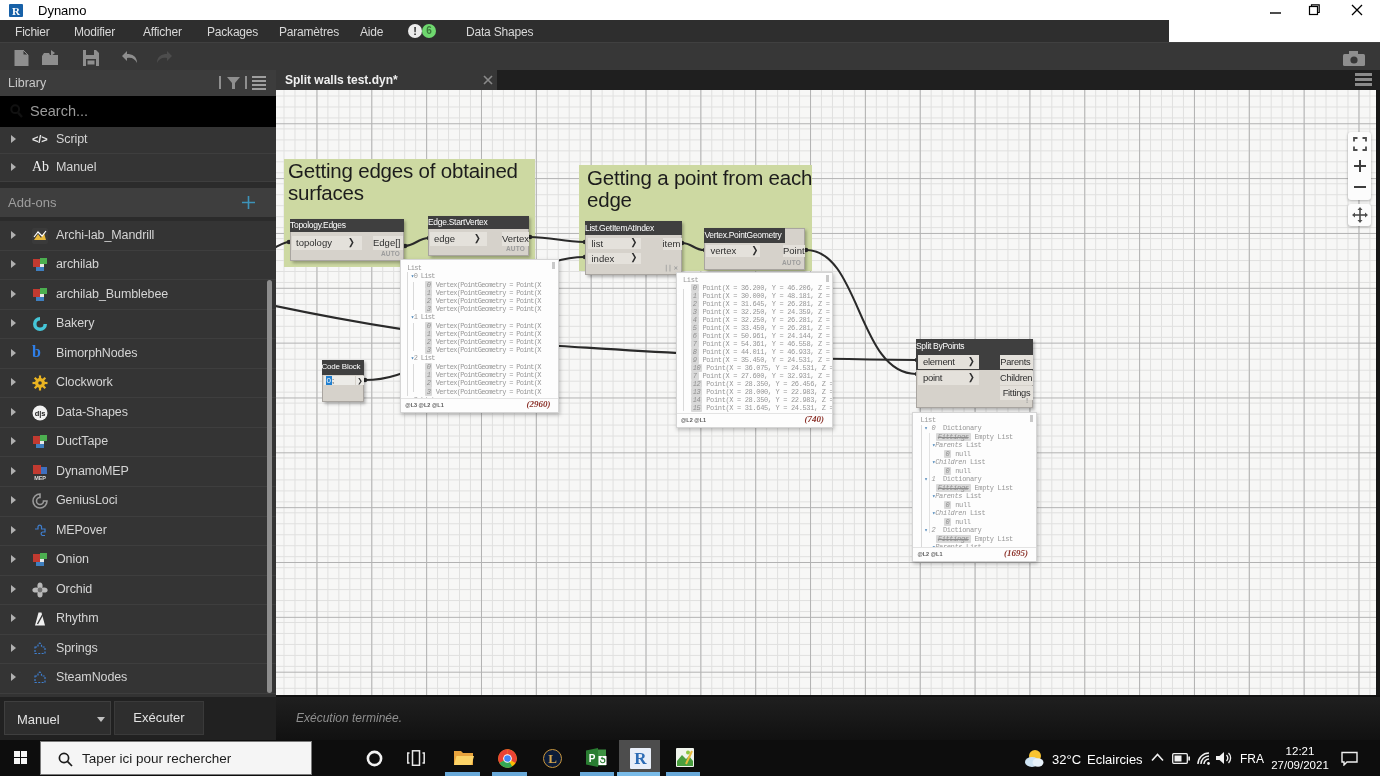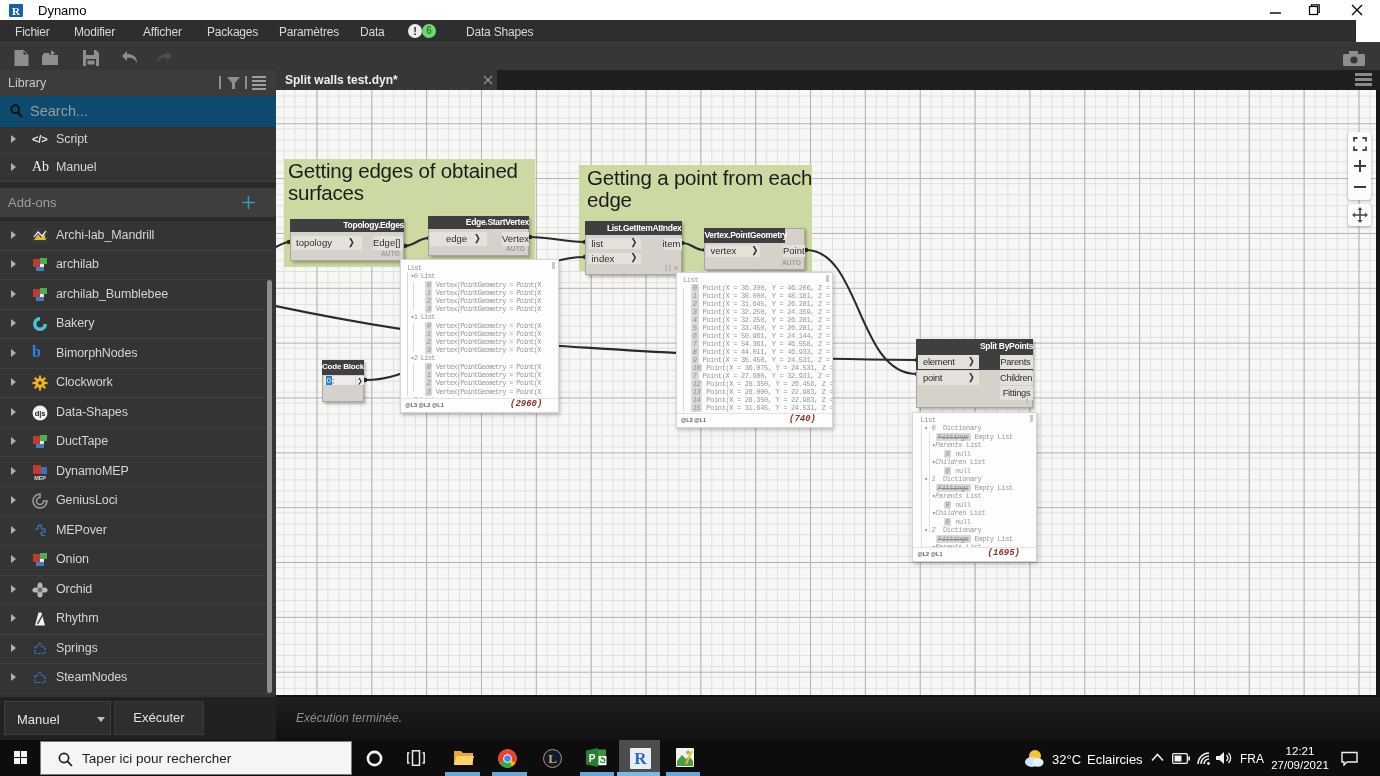--- a/index.html
+++ b/index.html
@@ -1,54 +1,54 @@
 <!DOCTYPE html>
 <html><head>
 <meta charset="utf-8">
 <style>
 *{margin:0;padding:0;box-sizing:border-box}
 html,body{width:1380px;height:776px;overflow:hidden;font-family:"Liberation Sans",sans-serif}
 .abs{position:absolute}
 #stage{position:relative;width:1380px;height:776px;background:#fff}
 
 #titlebar{position:absolute;left:0;top:0;width:1380px;height:20px;background:#fff;color:#000}
-#menubar{position:absolute;left:0;top:20px;width:1356px;height:22px;background:#2e2e2e;color:#d8d8d8;font-size:12px;letter-spacing:-0.2px}
+#menubar{position:absolute;left:0;top:20px;width:1169px;height:22px;background:#2e2e2e;color:#d8d8d8;font-size:12px;letter-spacing:-0.2px}
 .mitem{position:absolute;top:5px}
 #toolbar{position:absolute;left:0;top:42px;width:1380px;height:28px;background:#373737;border-top:1px solid #404040}
 #libhead{position:absolute;left:0;top:70px;width:276px;height:26px;background:#3c3c3c;color:#c9c9c9}
 #tabstrip{position:absolute;left:276px;top:70px;width:1104px;height:20px;background:#1f1f1f}
 #activetab{position:absolute;left:0;top:0;width:221px;height:20px;background:#373737;color:#f0f0f0;font-weight:bold;font-size:12px}
-#search{position:absolute;left:0;top:96px;width:276px;height:31px;background:#0c4a6e}
+#search{position:absolute;left:0;top:96px;width:276px;height:31px;background:#000000}
 #librows{position:absolute;left:0;top:127px;width:276px;height:570px;background:#333333;overflow:hidden}
 .lrow{position:absolute;left:0;width:276px;height:29.5px;background:#343434;border-bottom:1px solid #3e3e3e;color:#d4d4d4;font-size:12.5px;letter-spacing:-0.1px}
 .lrow .tri{position:absolute;left:11px;top:50%;margin-top:-5px;width:0;height:0;border-left:5px solid #b0b0b0;border-top:4px solid transparent;border-bottom:4px solid transparent}
 .lrow .lic{position:absolute;left:32px;top:50%;margin-top:-8px;width:16px;height:16px}
 .lrow .ltxt{position:absolute;left:56px;top:50%;margin-top:-8px}
 
 #canvas{position:absolute;left:276px;top:90px;width:1100px;height:605px;overflow:hidden;
 background-color:#f7f7f6;
 background-image:
  linear-gradient(to right,#b2b2b2 1px,transparent 1px),
  linear-gradient(to bottom,#b2b2b2 1px,transparent 1px),
  linear-gradient(to right,#e0e0df 1px,transparent 1px),
  linear-gradient(to bottom,#e0e0df 1px,transparent 1px);
 background-size:54.85px 54.85px,54.85px 54.85px,10.97px 10.97px,10.97px 10.97px;
 background-position:-14.4px -21.6px,-14.4px -21.6px,-3.47px -5.47px,-3.47px -5.47px}
 #rightedge{position:absolute;left:1376px;top:90px;width:4px;height:607px;background:#161616}
 #canvasbottom{position:absolute;left:276px;top:695px;width:1104px;height:2px;background:#111}
 .group{position:absolute;background:#cdd9a2}
 .gtitle{color:#1c1c1c;font-size:20.5px;line-height:22px;letter-spacing:-0.2px}
 .node{position:absolute;background:#d6d2cb;border:1px solid #a9a5a0;box-shadow:1.5px 2px 3px rgba(0,0,0,0.3)}
-.nhead{position:absolute;left:-1px;top:-1px;background:#3f3f3f;color:#fff;font-weight:bold;font-size:8.5px;letter-spacing:-0.3px;text-align:right;white-space:nowrap}
+.nhead{position:absolute;left:-1px;top:-1px;background:#3f3f3f;color:#fff;font-weight:normal;font-size:8.5px;letter-spacing:-0.3px;text-align:left;white-space:nowrap}
 .port{position:absolute;background:#e4e1db;color:#2e2e2e;font-size:9.5px;line-height:13px;white-space:nowrap}
 .chev{position:absolute;color:#2e2e2e;font-size:8px;transform:scaleY(1.15)}
 .auto{position:absolute;color:#9c9c9c;font-size:6.5px;font-weight:bold;letter-spacing:0.2px}
 .bubble{position:absolute;background:#fdfdfd;border:1px solid #d5d5d5;box-shadow:1px 2px 4px rgba(0,0,0,0.25);font-family:"Liberation Mono",monospace;color:#979797;overflow:hidden}
 .bfoot{position:absolute;left:0;right:0;bottom:0;height:14px;border-top:1px solid #e3e3e3;background:#fdfdfd}
-.cnt{position:absolute;right:16px;bottom:3px;font-style:italic;font-weight:bold;font-size:9px;color:#8b3129;font-family:Liberation Mono, monospace}
+.cnt{position:absolute;right:8px;bottom:3px;font-style:italic;font-weight:bold;font-size:9px;color:#8b3129;font-family:Liberation Serif, serif}
 .lvls{position:absolute;left:4px;bottom:4px;font-size:5.5px;font-weight:bold;color:#5a5a5a;letter-spacing:0px;font-family:"Liberation Sans",sans-serif}
 .chip{display:inline-block;background:#d9d9d9;color:#8f8f8f;font-style:italic;padding:0 2px;border-radius:1px;min-width:7px;text-align:center}
 
 #statusL{position:absolute;left:0;top:697px;width:276px;height:43px;background:#212121}
 #statusR{position:absolute;left:276px;top:697px;width:1104px;height:43px;background:linear-gradient(#1f1f1f,#111)}
 #taskbar{position:absolute;left:0;top:740px;width:1380px;height:36px;background:#0d0d0d;color:#fff}
 </style>
 </head>
 <body>
 <div id="stage">
@@ -70,21 +70,21 @@
         <path d="M1 1 L11 11 M11 1 L1 11" stroke="#000" stroke-width="1.3"></path>
       </svg>
 </div>
 
 <div id="menubar">
   <span class="mitem" style="left:15px">Fichier</span>
   <span class="mitem" style="left:74px">Modifier</span>
   <span class="mitem" style="left:143px">Afficher</span>
   <span class="mitem" style="left:207px">Packages</span>
   <span class="mitem" style="left:279px">Paramètres</span>
-  <span class="mitem" style="left:360px">Data</span>
+  <span class="mitem" style="left:360px">Aide</span>
   <div class="abs" style="left:408px;top:4px;width:14px;height:14px;border-radius:50%;background:#ececec;color:#2a2a2a;font-size:11px;font-weight:bold;text-align:center;line-height:14px">!</div>
   <div class="abs" style="left:422px;top:4px;width:14px;height:14px;border-radius:50%;background:#6fd86f;color:#3a7a3a;font-size:10px;font-weight:bold;text-align:center;line-height:14px">6</div>
   <span class="mitem" style="left:466px">Data Shapes</span>
 </div>
 
 <div id="toolbar">
   <svg class="abs" style="left:14px;top:7px" width="15" height="16">
         <path d="M1 0 L9 0 L14 5 L14 16 L1 16 Z M9 0 L9 5 L14 5" fill="#8e8e8e" stroke="#8e8e8e"></path>
       </svg>
   <svg class="abs" style="left:42px;top:7px" width="18" height="16">
@@ -340,21 +340,21 @@
 
   <div class="node" style="left:14px;top:129px;width:114px;height:42px">
     <div class="nhead" style="width:114px;height:13px;line-height:13px">Topology.Edges</div>
     <div class="port" style="left:1px;top:16px;width:70px;height:14px;padding-left:4px;line-height:14px">topology<span class="chev" style="left:56px;top:0">❯</span></div>
     <div class="port" style="left:82px;top:15.5px;width:30px;height:14px;text-align:right;padding-right:3px;line-height:14px">Edge[]</div>
     <div class="auto" style="right:3px;bottom:3px">AUTO</div>
   </div>
 
   <div class="node" style="left:152px;top:125.5px;width:101px;height:40px">
     <div class="nhead" style="width:101px;height:13px;line-height:13px">Edge.StartVertex</div>
-    <div class="port" style="left:1px;top:15.5px;width:57px;height:14px;padding-left:16px;line-height:14px">edge<span class="chev" style="left:44px;top:0">❯</span></div>
+    <div class="port" style="left:1px;top:15.5px;width:57px;height:14px;padding-left:4px;line-height:14px">edge<span class="chev" style="left:44px;top:0">❯</span></div>
     <div class="port" style="left:73px;top:15px;width:27px;height:14px;text-align:right;padding-right:3px;line-height:14px">Vertex</div>
     <div class="auto" style="right:3px;bottom:3px">AUTO</div>
   </div>
 
   <div class="node" style="left:309px;top:131px;width:96.5px;height:54px">
     <div class="nhead" style="width:96.5px;height:14px;line-height:14px">List.GetItemAtIndex</div>
     <div class="port" style="left:1.5px;top:15.5px;width:53px;height:11px;padding-left:4px;line-height:11px">list<span class="chev" style="left:43px;top:-1px">❯</span></div>
     <div class="port" style="left:1.5px;top:30.5px;width:53px;height:11px;padding-left:4px;line-height:11px">index<span class="chev" style="left:43px;top:-1px">❯</span></div>
     <div class="port" style="left:76.5px;top:15.5px;width:19px;height:12.5px;text-align:right;padding-right:3px;line-height:12.5px">item</div>
     <div class="auto" style="right:3px;bottom:3px;font-size:5.5px;letter-spacing:-0.5px">▏▏✕</div>
@@ -505,21 +505,21 @@
 
 <div id="taskbar">
   <svg class="abs" style="left:14px;top:11px" width="13" height="13">
         <g fill="#f5f5f5">
           <rect x="0" y="0" width="6" height="6"></rect>
           <rect x="7" y="0" width="6" height="6"></rect>
           <rect x="0" y="7" width="6" height="6"></rect>
           <rect x="7" y="7" width="6" height="6"></rect>
         </g>
       </svg>
-  <div class="abs" style="left:40px;top:1px;width:312px;height:34px;background:#f5f5f5;border:1px solid #7a7a7a">
+  <div class="abs" style="left:40px;top:1px;width:272px;height:34px;background:#f5f5f5;border:1px solid #7a7a7a">
     <svg class="abs" style="left:17px;top:10px" width="15" height="15">
           <circle cx="6" cy="6" r="4.6" fill="none" stroke="#1c1c1c" stroke-width="1.7"></circle>
           <line x1="9.4" y1="9.4" x2="14" y2="14" stroke="#1c1c1c" stroke-width="1.7"></line>
         </svg>
     <span class="abs" style="left:41px;top:9px;font-size:13.5px;color:#1c1c1c">Taper ici pour rechercher</span>
   </div>
   <svg class="abs" style="left:366px;top:10px" width="17" height="17">
         <circle cx="8.5" cy="8.5" r="6.6" fill="none" stroke="#f2f2f2" stroke-width="2.6"></circle>
       </svg>
   <svg class="abs" style="left:407px;top:10px" width="18" height="16" fill="none" stroke="#eaeaea" stroke-width="1.5">

